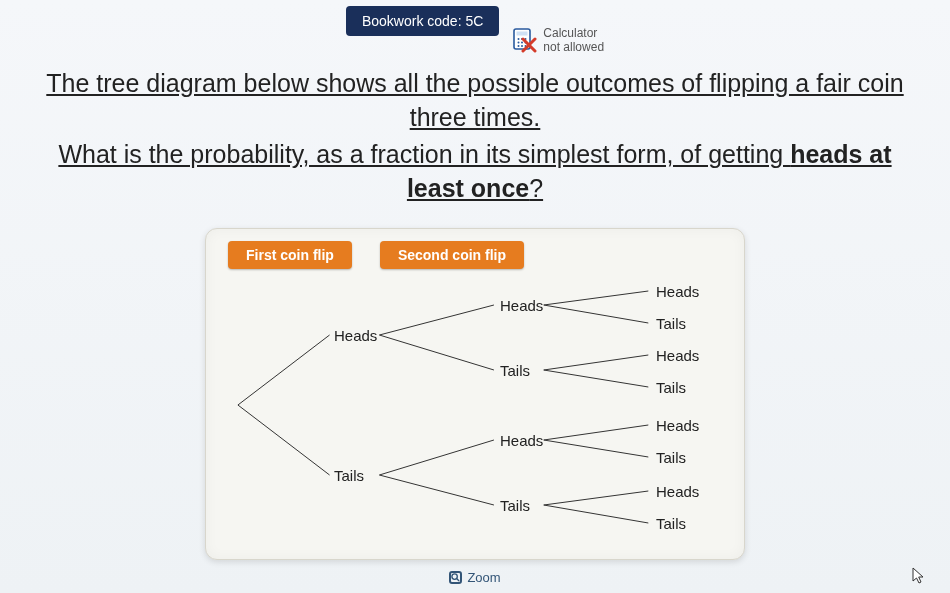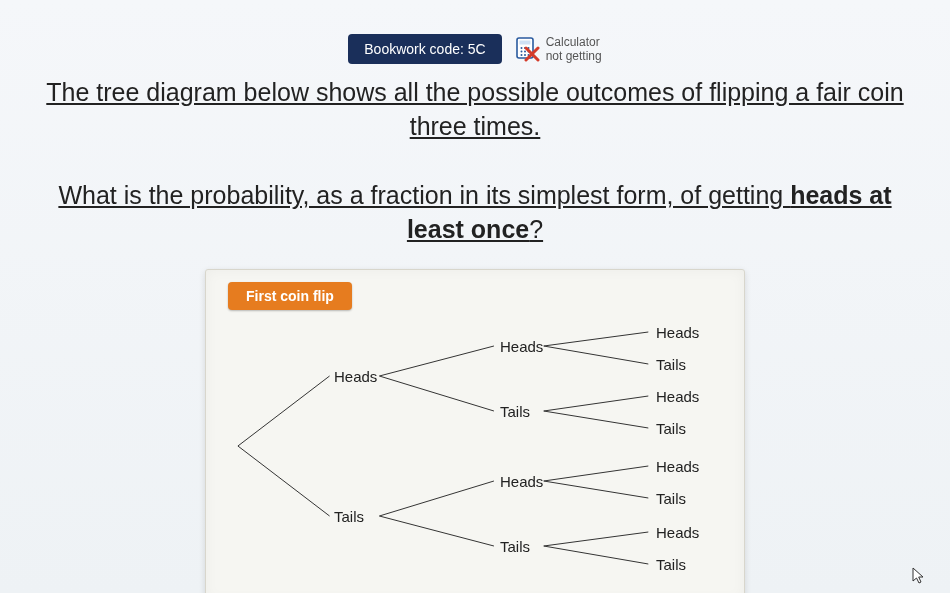--- a/index.html
+++ b/index.html
@@ -7,23 +7,23 @@
       font-family: -apple-system, BlinkMacSystemFont, "Segoe UI", Arial, sans-serif;
       background: linear-gradient(180deg, #f5f7fa 0%, #eef2f5 100%);
       width: 950px;
       height: 593px;
       overflow: hidden;
       color: #2a2a2a;
     }
     .top-bar {
       display: flex;
       justify-content: center;
-      align-items: flex-end;
+      align-items: flex-start;
       gap: 12px;
-      padding-top: 15px;
+      padding-top: 6px;
       padding-bottom: 8px;
     }
     .bookwork-pill {
       background: #1a2f5a;
       color: #fff;
       font-size: 14px;
       padding: 7px 16px;
       border-radius: 4px;
       font-weight: 500;
     }
@@ -45,29 +45,29 @@
       color: #555;
     }
     .question {
       text-align: center;
       font-size: 25px;
       padding: 4px 40px 0 40px;
       line-height: 1.35;
       color: #222;
       text-decoration: underline;
     }
-    .question p + p { margin-top: 36px; }
+    .question p + p { margin-top: 4px; }
     .question .emph { font-weight: 700; }
 
     .diagram-card {
       width: 540px;
       margin: 22px auto 0 auto;
       background: #f6f6f2;
       border: 1px solid #d8d6cc;
-      border-radius: 3px;
+      border-radius: 12px;
       box-shadow: 0 2px 6px rgba(0,0,0,0.12), inset 0 0 14px rgba(0,0,0,0.04);
       padding: 12px 14px 24px 14px;
       position: relative;
     }
     .labels {
       display: flex;
       gap: 28px;
       justify-content: flex-start;
       padding-left: 8px;
     }
@@ -145,35 +145,36 @@
           <circle cx="14.5" cy="15.5" r="1" fill="#2a5a9e"></circle>
         <circle cx="7.5" cy="19" r="1" fill="#2a5a9e"></circle>
           <circle cx="11" cy="19" r="1" fill="#2a5a9e"></circle>
           <circle cx="14.5" cy="19" r="1" fill="#2a5a9e"></circle>
         <line x1="12" y1="24" x2="24" y2="12" stroke="#d43b2a" stroke-width="3" stroke-linecap="round"></line>
         <line x1="12" y1="12" x2="24" y2="24" stroke="#d43b2a" stroke-width="3" stroke-linecap="round"></line>
       </svg>
     </span>
     <span class="calc-text">
       <div>Calculator</div>
-      <div>not getting</div>
+      <div>not allowed</div>
     </span>
   </div>
 </div>
 
 <div class="question">
   <p>The tree diagram below shows all the possible outcomes of flipping a fair coin three times.</p>
   <p>
     <span>What is the probability, as a fraction in its simplest form, of getting </span><span class="emph">heads at least once</span><span>?</span>
   </p>
 </div>
 
 <div class="diagram-card">
   <div class="labels">
     <div class="label-pill">First coin flip</div>
+    <div class="label-pill">Second coin flip</div>
   </div>
 
   <div class="tree">
     <svg viewBox="0 0 512 260" preserveAspectRatio="none">
       <g stroke="#333" stroke-width="1" fill="none">
 
         <line x1="18" y1="130" x2="110" y2="60"></line>
         <line x1="18" y1="130" x2="110" y2="200"></line>
 
         <line x1="160" y1="60" x2="275" y2="30"></line>

